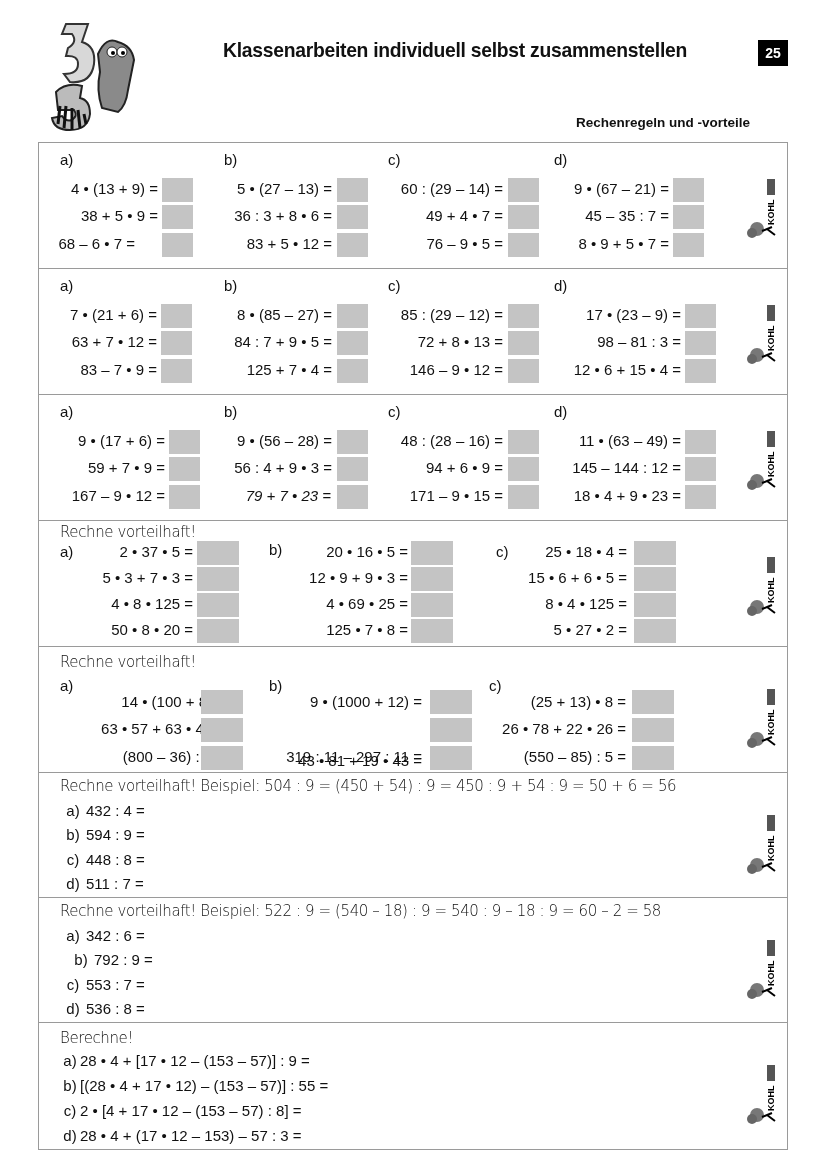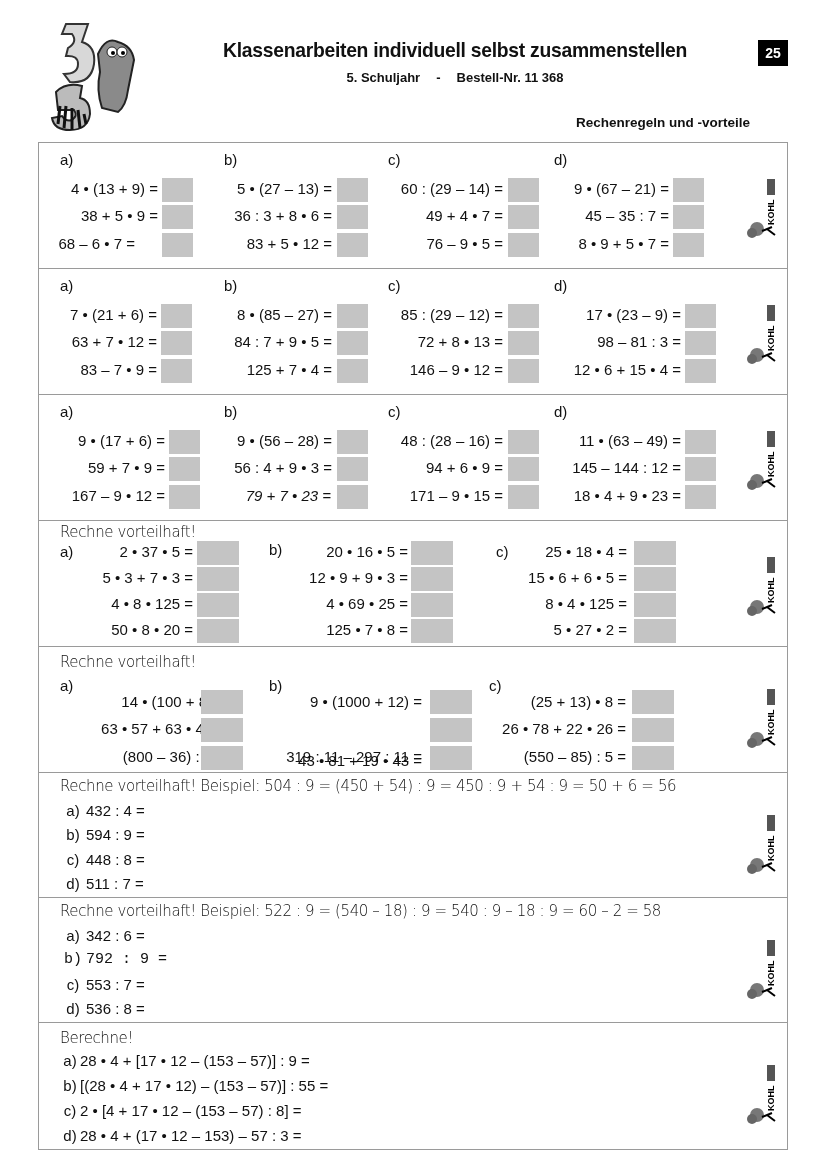--- a/index.html
+++ b/index.html
@@ -41,23 +41,20 @@
     <path d="M18 78 q10 -10 26 -6 l-2 12 q10 2 10 16 q-2 16 -20 16 q-16 0 -18 -12 l10 -2 q4 6 10 4 q6 -4 2 -10 h-16 z" fill="#bbb" stroke="#222" stroke-width="2"></path>
     <g stroke="#111" stroke-width="3">
       <line x1="22" y1="92" x2="20" y2="110"></line>
         <line x1="28" y1="92" x2="26" y2="114"></line>
         <line x1="34" y1="94" x2="34" y2="116"></line>
         <line x1="40" y1="96" x2="42" y2="114"></line>
         <line x1="46" y1="100" x2="48" y2="110"></line>
     </g>
   </svg>
   <div class="title">Klassenarbeiten individuell selbst zusammenstellen</div>
-  <div class="subtitle">
-    <span>5. Schuljahr</span><span>-</span><span>Bestell-Nr. 11 368</span>
-  </div>
   <div class="topic">Rechenregeln und -vorteile</div>
   <div class="page-num">25</div>
 </div>
 
 <div class="frame">
 
   <div class="section" style="top:0; height:126px;">
     <div class="lbl" style="left:21px; top:8px;">a)</div>
     <div class="lbl" style="left:185px; top:8px;">b)</div>
     <div class="lbl" style="left:349px; top:8px;">c)</div>
@@ -275,21 +272,21 @@
       <text x="29" y="52" font-size="9" font-weight="bold" transform="rotate(-90 29 52)" font-family="Liberation Sans, sans-serif" fill="#000">KOHL</text>
       <circle cx="12" cy="56" r="7" fill="#777"></circle>
         <circle cx="7" cy="60" r="5" fill="#666"></circle>
       <path d="M17 58 l10 -4 M22 56 l8 6" stroke="#000" stroke-width="2"></path>
     </svg>
   </div>
 
   <div class="section" style="top:755px; height:125px;">
     <div class="instr" style="top:4px;">Rechne vorteilhaft! Beispiel: 522 : 9 = (540 – 18) : 9 = 540 : 9 – 18 : 9 = 60 – 2 = 58</div>
     <div class="line" style="left:21px; top:29px;"><span class="pl">a)</span><span>342 : 6 =</span></div>
-    <div class="line" style="left:21px; top:53px;font-family:Liberation Mono, monospace;"><span class="pl">b)</span><span>792 : 9 =</span></div>
+    <div class="line" style="left:29px; top:53px;"><span class="pl">b)</span><span>792 : 9 =</span></div>
     <div class="line" style="left:21px; top:78px;"><span class="pl">c)</span><span>553 : 7 =</span></div>
     <div class="line" style="left:21px; top:102px;"><span class="pl">d)</span><span>536 : 8 =</span></div>
     <svg class="kohl" style="top:36px;" viewBox="0 0 34 70">
       <rect x="22" y="6" width="8" height="16" fill="#555"></rect>
       <text x="29" y="52" font-size="9" font-weight="bold" transform="rotate(-90 29 52)" font-family="Liberation Sans, sans-serif" fill="#000">KOHL</text>
       <circle cx="12" cy="56" r="7" fill="#777"></circle>
         <circle cx="7" cy="60" r="5" fill="#666"></circle>
       <path d="M17 58 l10 -4 M22 56 l8 6" stroke="#000" stroke-width="2"></path>
     </svg>
   </div>

